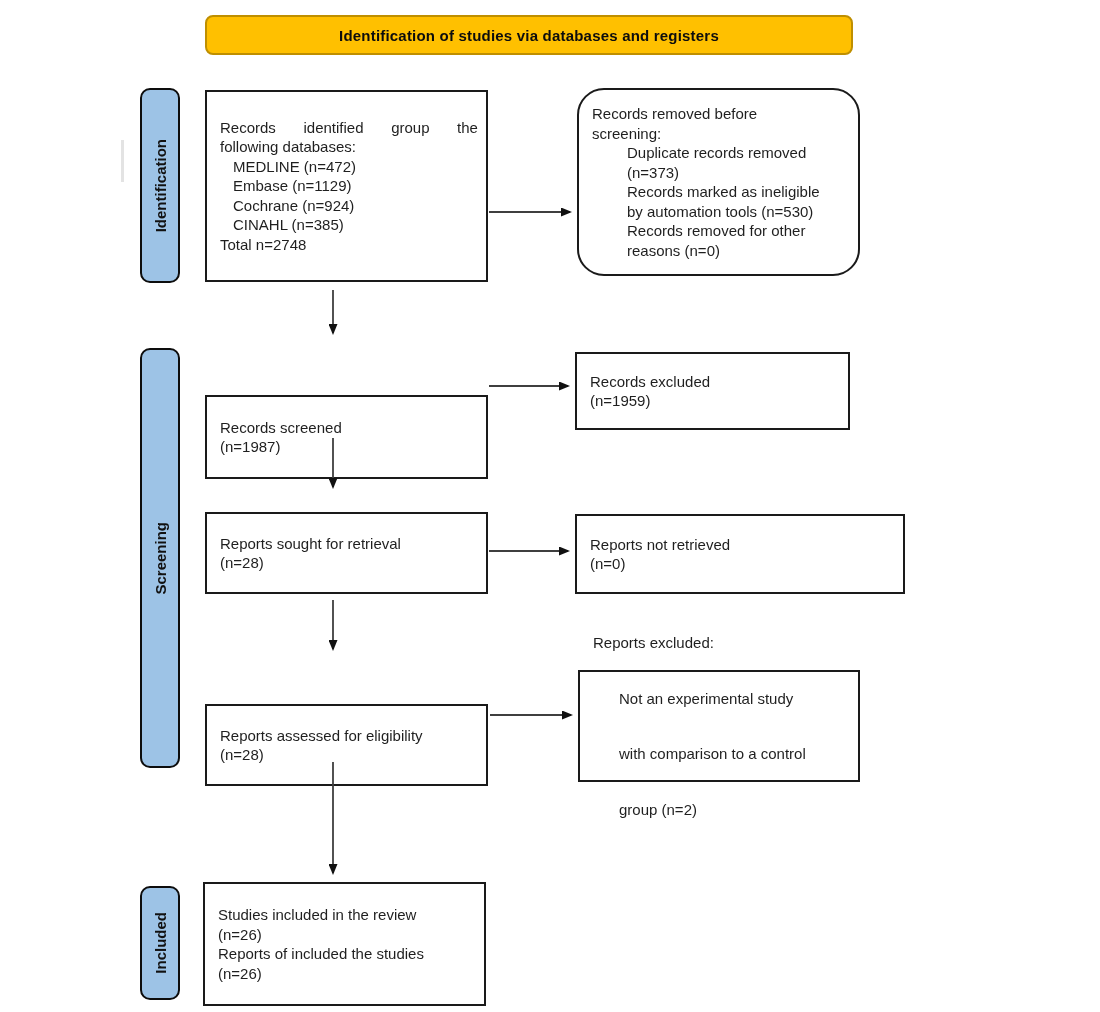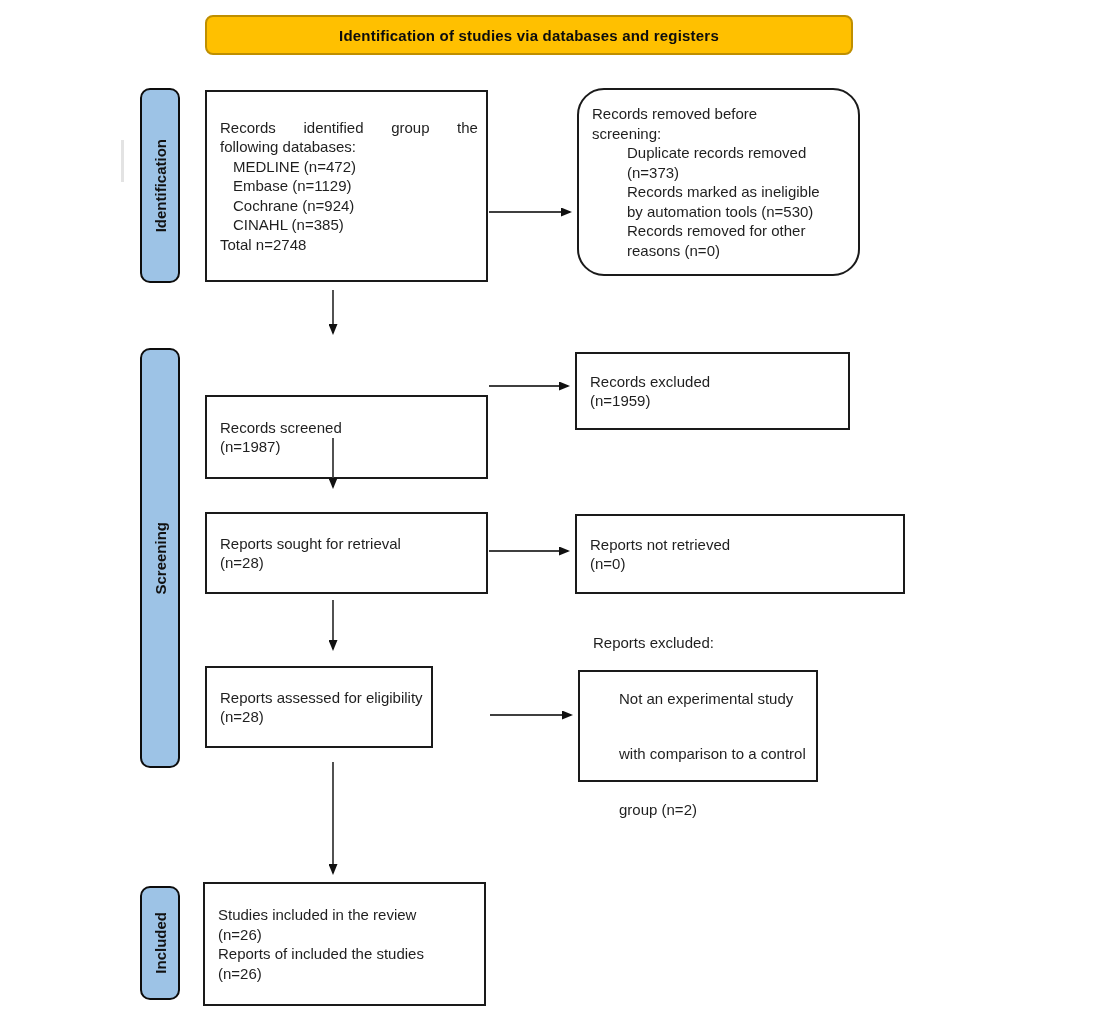--- a/index.html
+++ b/index.html
@@ -42,22 +42,22 @@
   .line.justify-words{display:flex;justify-content:space-between;white-space:normal;}
   .line.indent-sm{padding-left:7px;margin-left:6px;}
   .line.indent{padding-left:35px;}
   .line.indent-md{padding-left:26px;}
   #box-identified{left:205px;top:90px;width:283px;height:192px;}
   #box-removed{left:577px;top:88px;width:283px;height:188px;border-radius:27px;}
   #box-screened{left:205px;top:352px;width:283px;height:84px;margin-top:43px;}
   #box-excluded{left:575px;top:352px;width:275px;height:78px;}
   #box-sought{left:205px;top:512px;width:283px;height:82px;}
   #box-notretrieved{left:575px;top:514px;width:330px;height:80px;}
-  #box-assessed{left:205px;top:666px;width:228px;height:82px;}
-  #box-reportsexcluded{left:578px;top:670px;width:240px;height:112px;gap:36px;}
+  #box-assessed{left:205px;top:704px;width:283px;height:82px;}
+  #box-reportsexcluded{left:578px;top:670px;width:282px;height:112px;gap:36px;}
   #box-included{left:203px;top:882px;width:283px;height:124px;}
   
   .stray{position:absolute;left:121px;top:140px;width:3px;height:42px;background:#e3e3e3;}
   
   #arrows{position:absolute;left:0;top:0;width:1100px;height:1012px;pointer-events:none;}
 </style>
 </head>
 <body>
 
 <div id="canvas">

